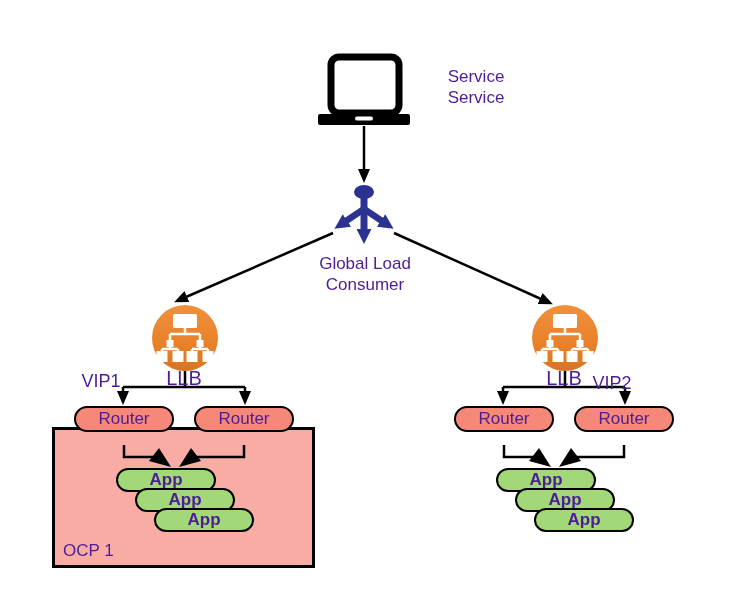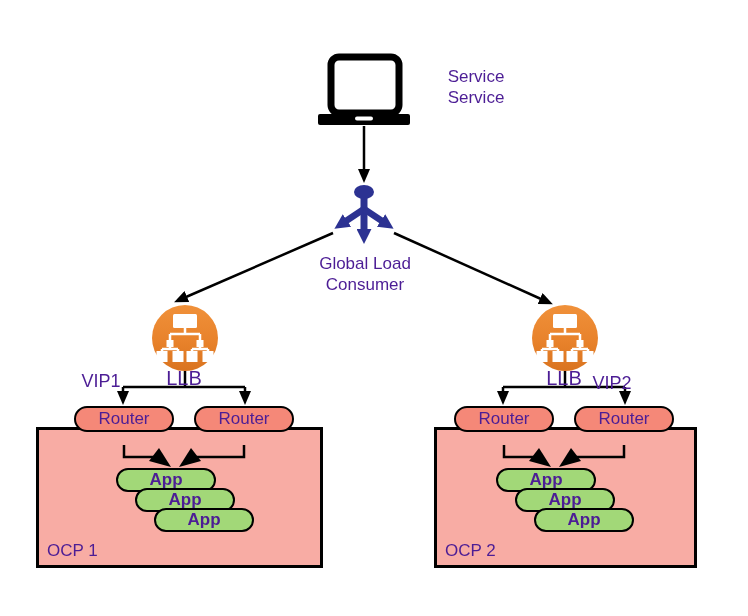--- a/index.html
+++ b/index.html
@@ -125,31 +125,28 @@
       <rect x="4.5" y="46" width="11" height="11" fill="#fff"></rect>
       <rect x="20.5" y="46" width="11" height="11" fill="#fff"></rect>
       <rect x="34.5" y="46" width="11" height="11" fill="#fff"></rect>
       <rect x="50.5" y="46" width="11" height="11" fill="#fff"></rect>
     </svg>
   </div>
 
   <div class="lbl llb" style="left:184px;top:378px;">LLB</div>
   <div class="lbl llb" style="left:564px;top:378px;">LLB</div>
 
-  <div class="ocp-box" style="left:36px;top:427px;padding-left:24px;">
+  <div class="ocp-box" style="left:52px;top:427px;">
     <div class="ocp-name">OCP 1</div>
   </div>
   <div class="node router" style="left:74px;top:406px;">Router</div>
   <div class="node router" style="left:194px;top:406px;">Router</div>
   <div class="node app" style="left:116px;top:468px;z-index:3;">App</div>
   <div class="node app" style="left:135px;top:488px;z-index:4;">App</div>
   <div class="node app" style="left:154px;top:508px;z-index:5;">App</div>
 
-  <div class="ocp-box" style="left:434px;top:427px;">
-    <div class="ocp-name">OCP 2</div>
-  </div>
   <div class="node router" style="left:454px;top:406px;">Router</div>
   <div class="node router" style="left:574px;top:406px;">Router</div>
   <div class="node app" style="left:496px;top:468px;z-index:3;">App</div>
   <div class="node app" style="left:515px;top:488px;z-index:4;">App</div>
   <div class="node app" style="left:534px;top:508px;z-index:5;">App</div>
 
 </div>
 
 </body></html>

